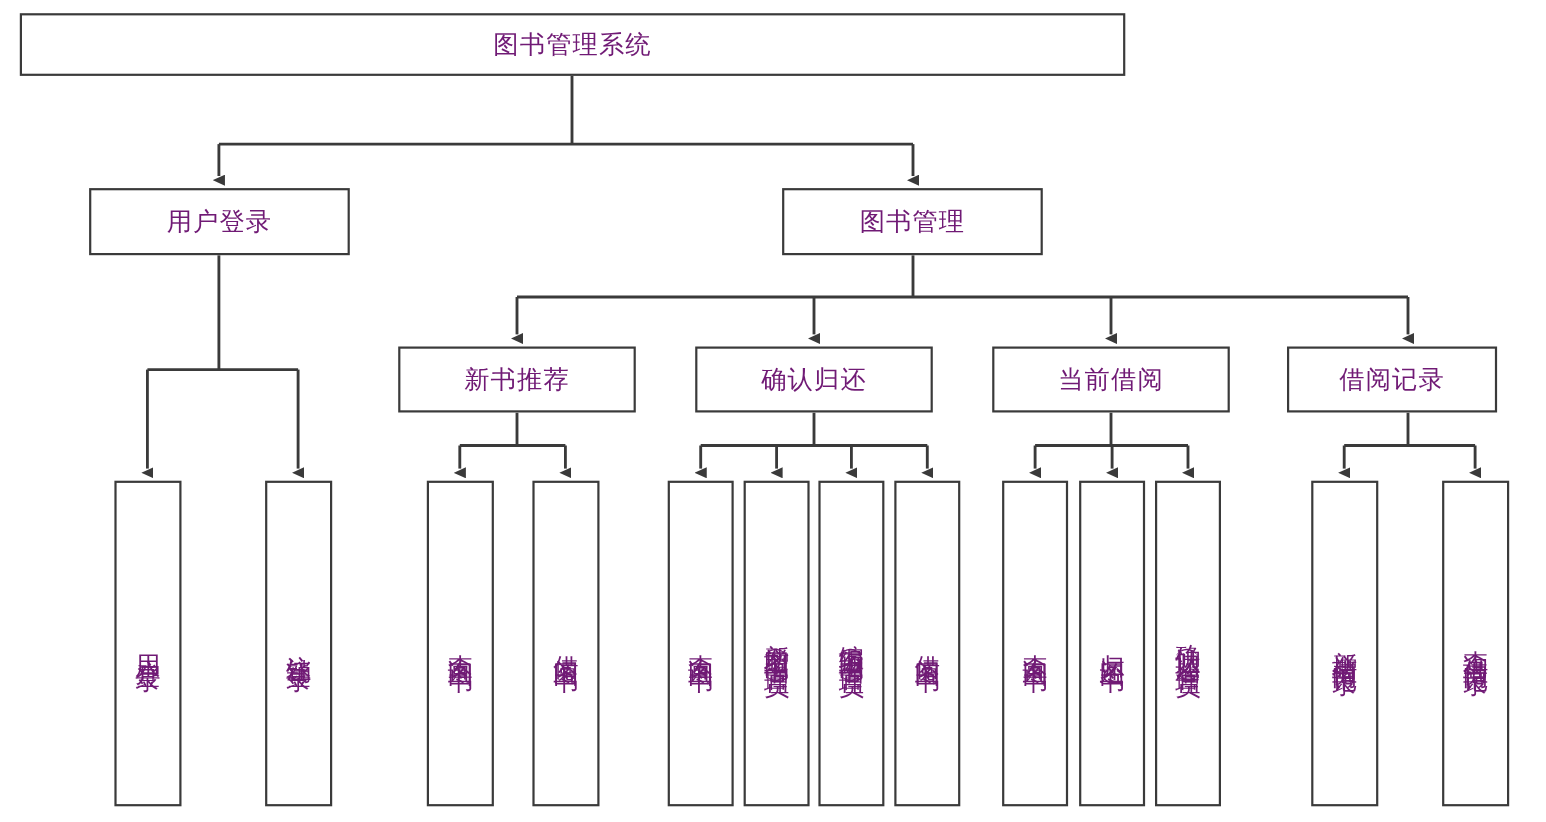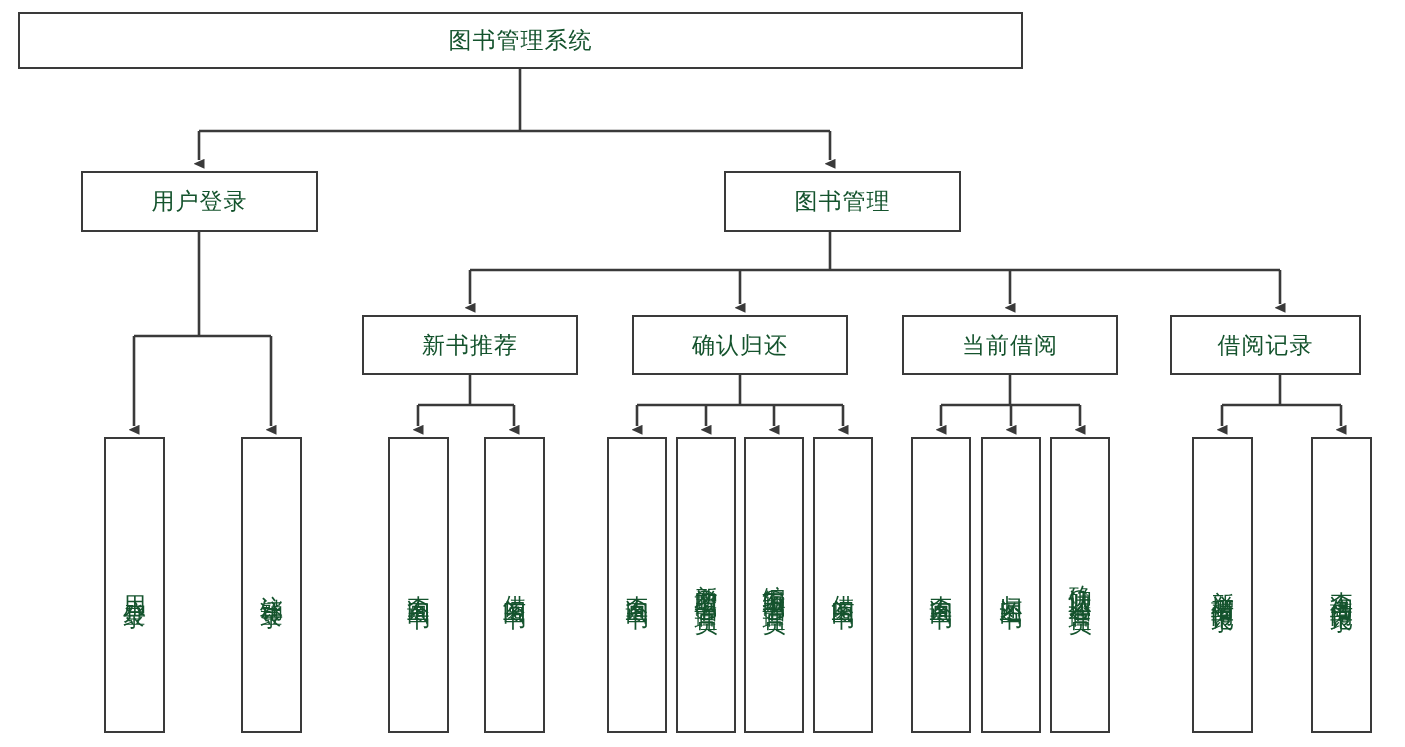--- a/index.html
+++ b/index.html
@@ -32,21 +32,21 @@
     display: flex;
     align-items: center;
     justify-content: center;
     color: #2b2b2b;
   }
   .node .label {
     font-size: 23px;
     line-height: 1.15;
     letter-spacing: 1px;
     white-space: nowrap;
-    color: #14532d;
+    color: #701a75;
   }
   .node.leaf {
     align-items: flex-start;
     justify-content: center;
     padding-top: 8px;
   }
   .node.leaf .label {
     writing-mode: vertical-rl;
     text-orientation: upright;
     font-size: 23px;
@@ -120,21 +120,21 @@
   </svg>
 
   <div class="node" style="left:18px; top:12px; width:1005px; height:57px;">
     <span class="label">图书管理系统</span>
   </div>
 
   <div class="node" style="left:81px; top:171px; width:237px; height:61px;">
     <span class="label">用户登录</span>
   </div>
 
-  <div class="node" style="left:711px; top:171px; width:237px; height:61px;margin-left:13px;">
+  <div class="node" style="left:711px; top:171px; width:237px; height:61px;">
     <span class="label">图书管理</span>
   </div>
 
   <div class="node" style="left:362px; top:315px; width:216px; height:60px;">
     <span class="label">新书推荐</span>
   </div>
 
   <div class="node" style="left:632px; top:315px; width:216px; height:60px;">
     <span class="label">确认归还</span>
   </div>

